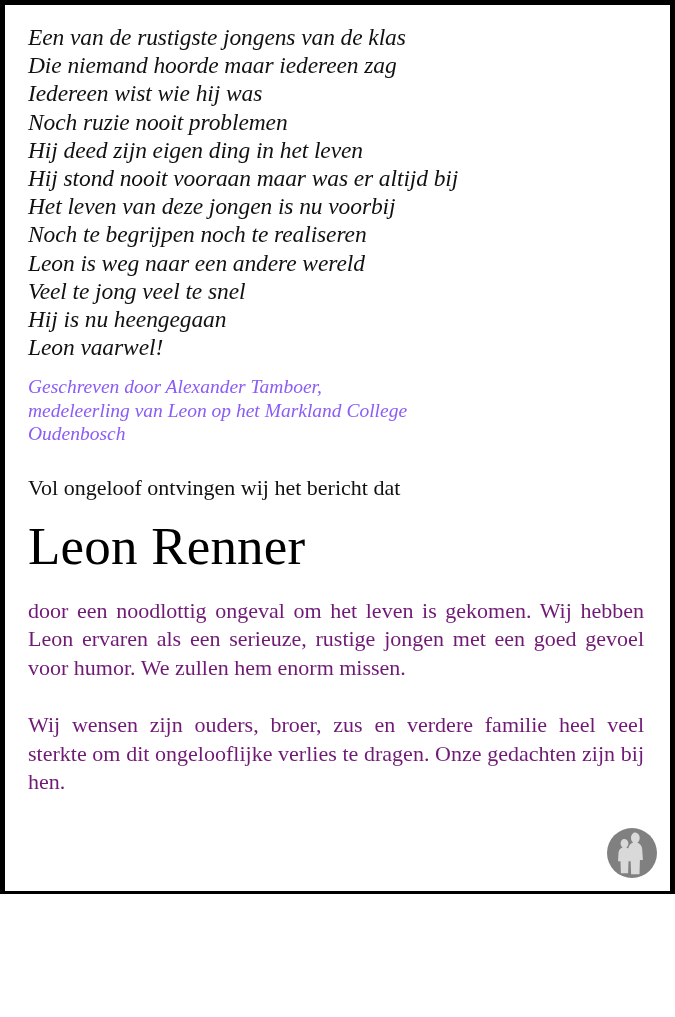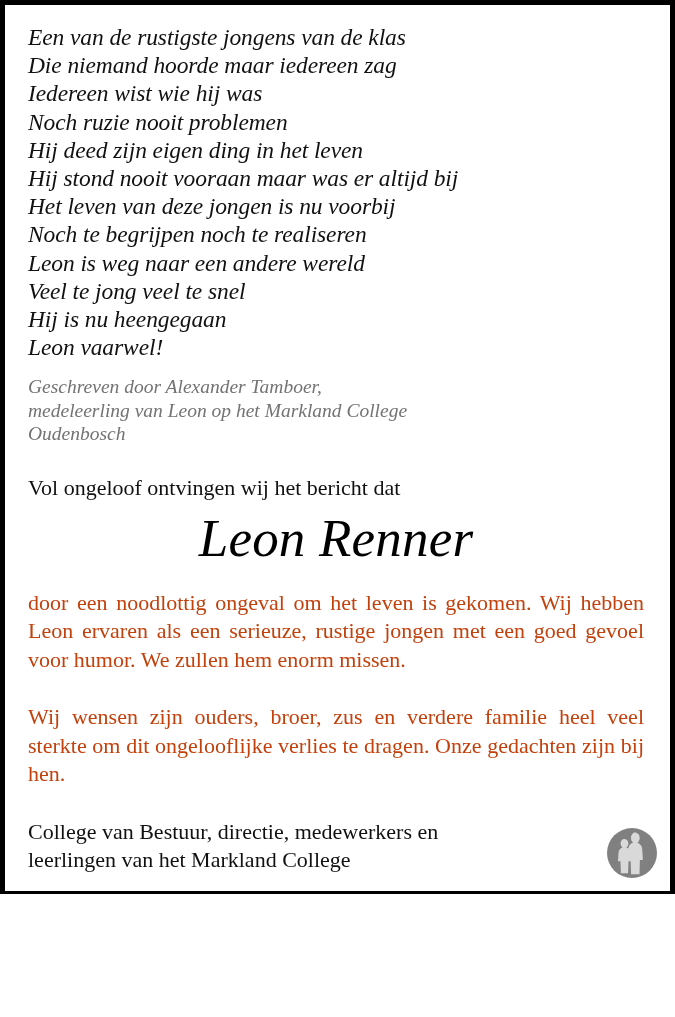--- a/index.html
+++ b/index.html
@@ -37,59 +37,57 @@
   }
   .poem-line {
     white-space: nowrap;
   }
 
   
   .attribution {
     font-style: italic;
     font-size: 19.5px;
     line-height: 23.5px;
-    color: #737373;
+    color: #8b5cf6;
     margin-top: 14px;
   }
   .attribution-line {
     white-space: nowrap;
   }
 
   
   .lead-in {
     font-size: 22px;
     line-height: 26px;
     color: #111111;
     margin-top: 29px;
   }
 
   
   .name-block {
-    text-align: center;
-    margin-top: 8px;
-    font-style: italic;
+    margin-top: 16px;
   }
   .deceased-name {
     font-size: 53px;
     line-height: 58px;
     color: #000000;
     letter-spacing: 0.2px;
   }
   .deceased-role {
     font-size: 23px;
     line-height: 28px;
     color: #111111;
     margin-top: 7px;
   }
 
   
   .body-text {
     font-size: 22px;
     line-height: 28.5px;
-    color: #c2410c;
+    color: #701a75;
     text-align: justify;
     text-justify: inter-word;
   }
   .para-1 { margin-top: 22px; }
   .para-2 { margin-top: 29px; }
 
   
   .signature {
     font-size: 22px;
     line-height: 28.5px;
@@ -136,24 +134,20 @@
 
   <div class="lead-in">Vol ongeloof ontvingen wij het bericht dat</div>
 
   <div class="name-block">
     <div class="deceased-name">Leon Renner</div>
   </div>
 
   <div class="body-text para-1">door een noodlottig ongeval om het leven is gekomen. Wij hebben Leon ervaren als een serieuze, rustige jongen met een goed gevoel voor humor. We zullen hem enorm missen.</div>
   <div class="body-text para-2">Wij wensen zijn ouders, broer, zus en verdere familie heel veel sterkte om dit ongelooflijke verlies te dragen. Onze gedachten zijn bij hen.</div>
 
-  <div class="signature">
-    <div class="signature-line">College van Bestuur, directie, medewerkers en</div>
-    <div class="signature-line">leerlingen van het Markland College</div>
-  </div>
 
   <svg id="school-logo" viewBox="0 0 56 56">
     <circle cx="28" cy="28" r="25" fill="#808080"></circle>
     <g fill="#d9d9d9">
 
       <path d="M30.5 7.5 c3.2 0 5.2 2.4 5.2 5.4 c0 2.1 -1.0 3.8 -2.3 4.8 c3.0 1.1 4.6 3.4 4.8 6.6 l0.7 10.6 l-3.0 0 l-0.4 14.4 l-8.4 0 l-0.5 -14.4 l-2.9 0 l0.6 -10.9 c0.2 -3.2 1.9 -5.4 4.9 -6.4 c-1.3 -1.0 -2.2 -2.7 -2.2 -4.7 c0 -3.0 2.3 -5.4 3.5 -5.4 z"></path>
 
       <path d="M20.0 14.0 c2.6 0 4.4 2.0 4.4 4.5 c0 1.8 -0.9 3.2 -2.1 4.0 c2.6 0.9 4.0 2.9 4.2 5.6 l0.5 8.2 l-2.5 0 l-0.4 12.0 l-7.2 0 l-0.4 -12.0 l-2.5 0 l0.5 -8.4 c0.2 -2.7 1.6 -4.6 4.1 -5.4 c-1.2 -0.8 -2.0 -2.2 -2.0 -3.9 c0 -2.6 1.8 -4.6 3.4 -4.6 z"></path>
 
       <path d="M22.5 24.0 c3.0 -0.2 6.5 -0.4 9.5 -1.2 l0.6 2.4 c-3.2 0.9 -6.7 1.2 -10.0 1.4 z"></path>

